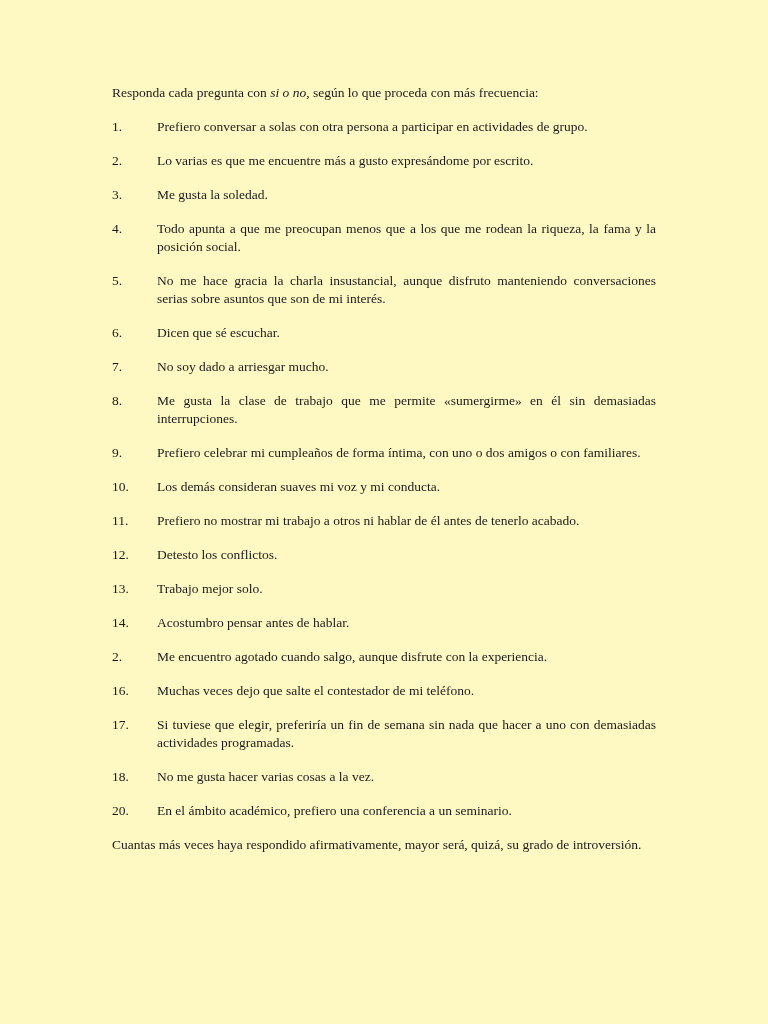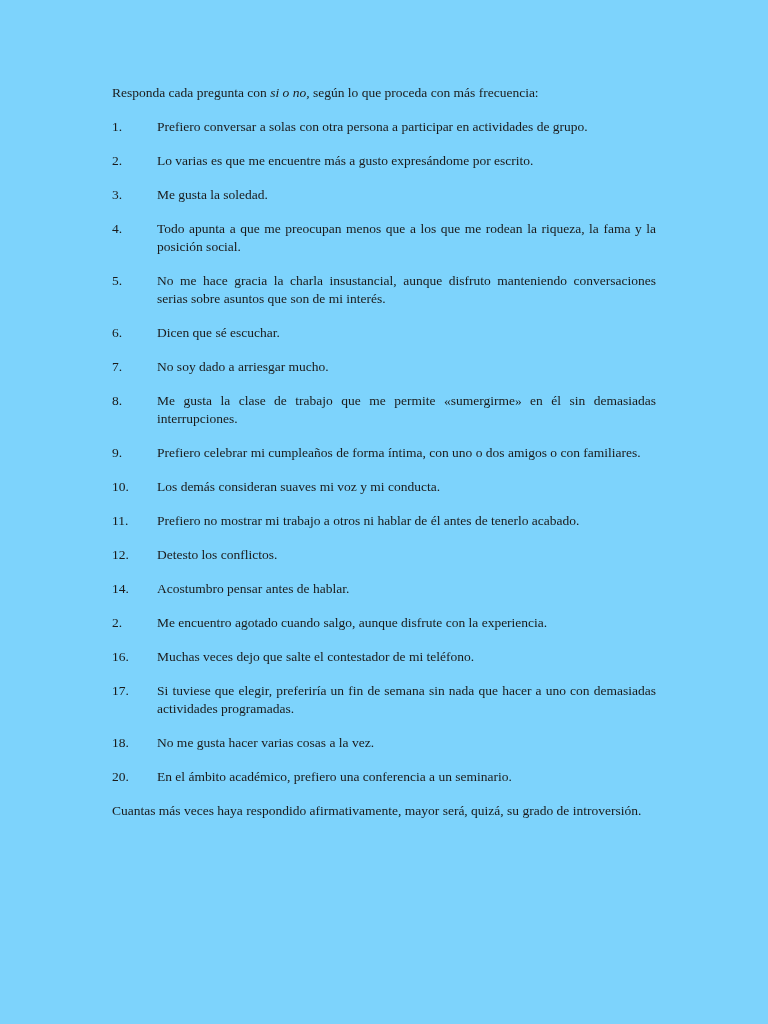--- a/index.html
+++ b/index.html
@@ -12,21 +12,21 @@
     height: 1024px;
     overflow: hidden;
     font-family: "Liberation Serif", "DejaVu Serif", serif;
     color: #1b1b1b;
   }
   .doc-page {
     box-sizing: border-box;
     width: 768px;
     height: 1024px;
     padding: 84px 112px 0 112px;
-    background: #7dd3fc;
+    background: #fef9c3;
   }
   .intro {
     font-size: 13.5px;
     line-height: 18px;
     margin: 0 0 16px 0;
     text-align: left;
     white-space: nowrap;
   }
   .intro em {
     font-style: italic;
@@ -120,20 +120,24 @@
   <div class="item">
     <span class="num">11.</span>
     <span class="txt">Prefiero no mostrar mi trabajo a otros ni hablar de él antes de tenerlo acabado.</span>
   </div>
 
   <div class="item">
     <span class="num">12.</span>
     <span class="txt">Detesto los conflictos.</span>
   </div>
 
+  <div class="item">
+    <span class="num">13.</span>
+    <span class="txt">Trabajo mejor solo.</span>
+  </div>
 
   <div class="item">
     <span class="num">14.</span>
     <span class="txt">Acostumbro pensar antes de hablar.</span>
   </div>
 
   <div class="item">
     <span class="num">2.</span>
     <span class="txt">Me encuentro agotado cuando salgo, aunque disfrute con la experiencia.</span>
   </div>

